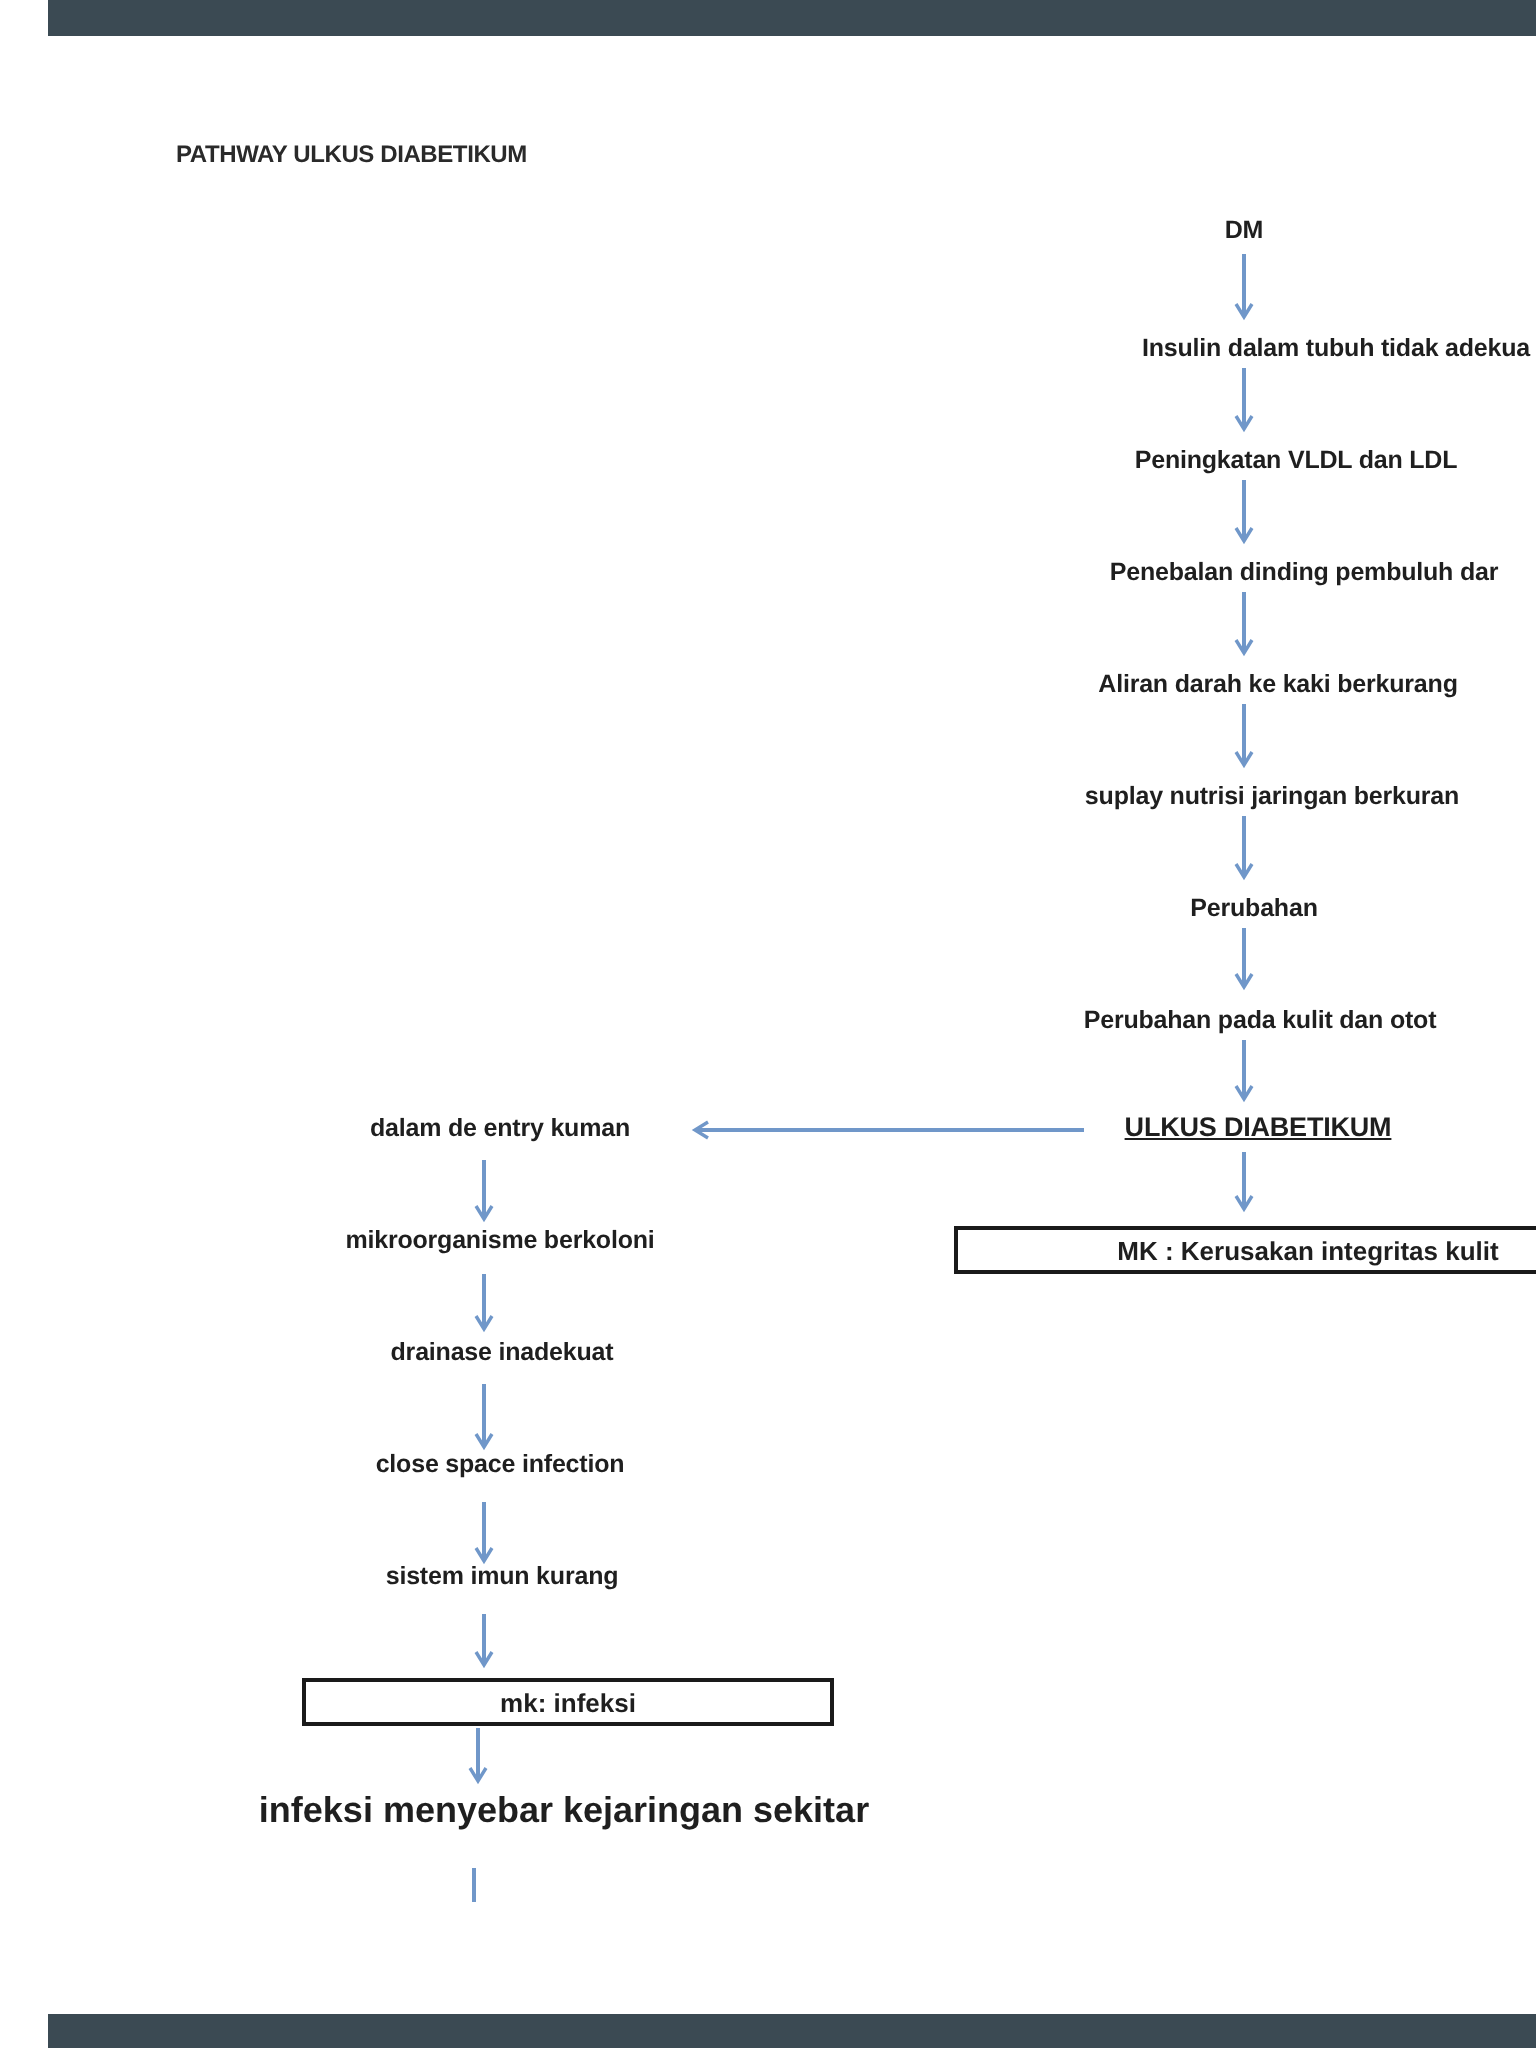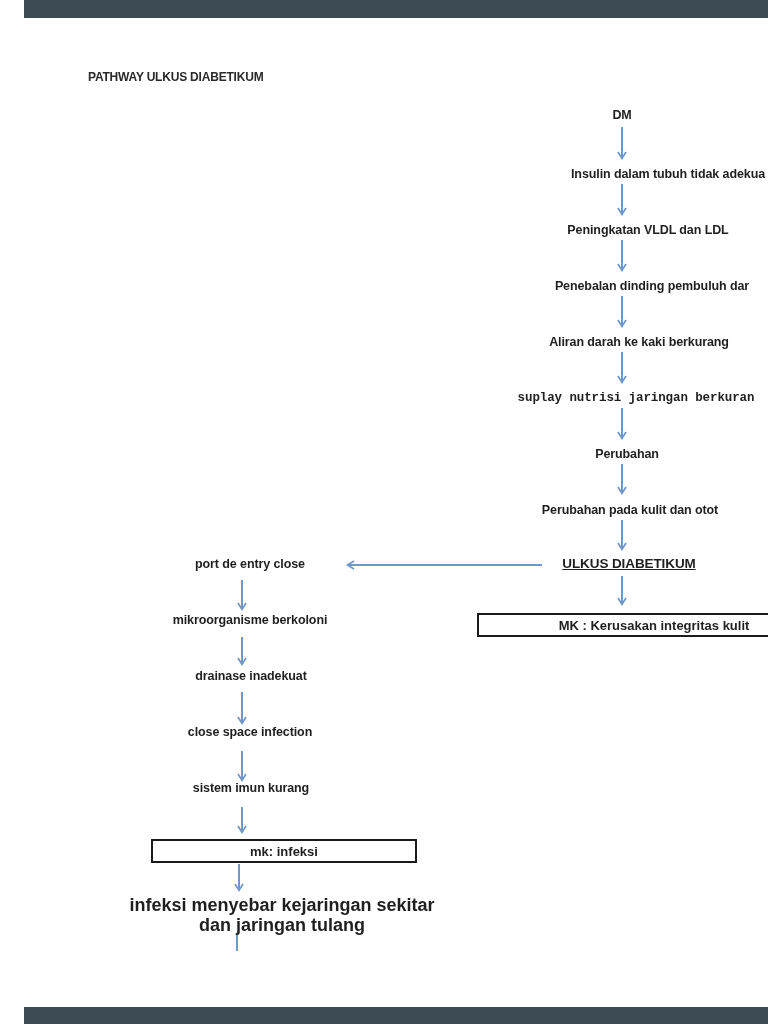--- a/index.html
+++ b/index.html
@@ -103,37 +103,36 @@
       <line class="arrow-line" x1="215" y1="864" x2="215" y2="890" marker-end="url(#ah)"></line>
       <line class="arrow-line" x1="213" y1="934" x2="213" y2="951"></line>
     </g>
   </svg>
 
   <div class="lbl" style="left:598px;top:108px;">DM</div>
   <div class="lbl" style="left:630px;top:167px;padding-left:28px;">Insulin dalam tubuh tidak adekua</div>
   <div class="lbl" style="left:624px;top:223px;">Peningkatan VLDL dan LDL</div>
   <div class="lbl" style="left:628px;top:279px;">Penebalan dinding pembuluh dar</div>
   <div class="lbl" style="left:615px;top:335px;">Aliran darah ke kaki berkurang</div>
-  <div class="lbl" style="left:612px;top:391px;font-family:Liberation Mono, monospace;">suplay nutrisi jaringan berkuran</div>
+  <div class="lbl" style="left:612px;top:391px;">suplay nutrisi jaringan berkuran</div>
   <div class="lbl" style="left:603px;top:447px;">Perubahan</div>
   <div class="lbl" style="left:606px;top:503px;">Perubahan pada kulit dan otot</div>
   <div class="lbl big" style="left:605px;top:557px;">ULKUS DIABETIKUM</div>
 
   <div class="node-box" style="left:453px;top:613px;width:350px;height:20px;">
     <span class="box-text">MK : Kerusakan integritas kulit</span>
   </div>
 
-  <div class="lbl" style="left:226px;top:557px;">port de entry close</div>
+  <div class="lbl" style="left:226px;top:557px;">dalam de entry kuman</div>
   <div class="lbl" style="left:226px;top:613px;">mikroorganisme berkoloni</div>
   <div class="lbl" style="left:227px;top:669px;">drainase inadekuat</div>
   <div class="lbl" style="left:226px;top:725px;">close space infection</div>
   <div class="lbl" style="left:227px;top:781px;">sistem imun kurang</div>
 
   <div class="node-box" style="left:127px;top:839px;width:262px;height:20px;">
     <span class="box-text">mk: infeksi</span>
   </div>
 
   <div class="two-line" style="left:258px;top:895px;">
     <div>infeksi menyebar kejaringan sekitar</div>
-    <div>dan jaringan tulang</div>
   </div>
 
 </div>
 
 </body></html>

